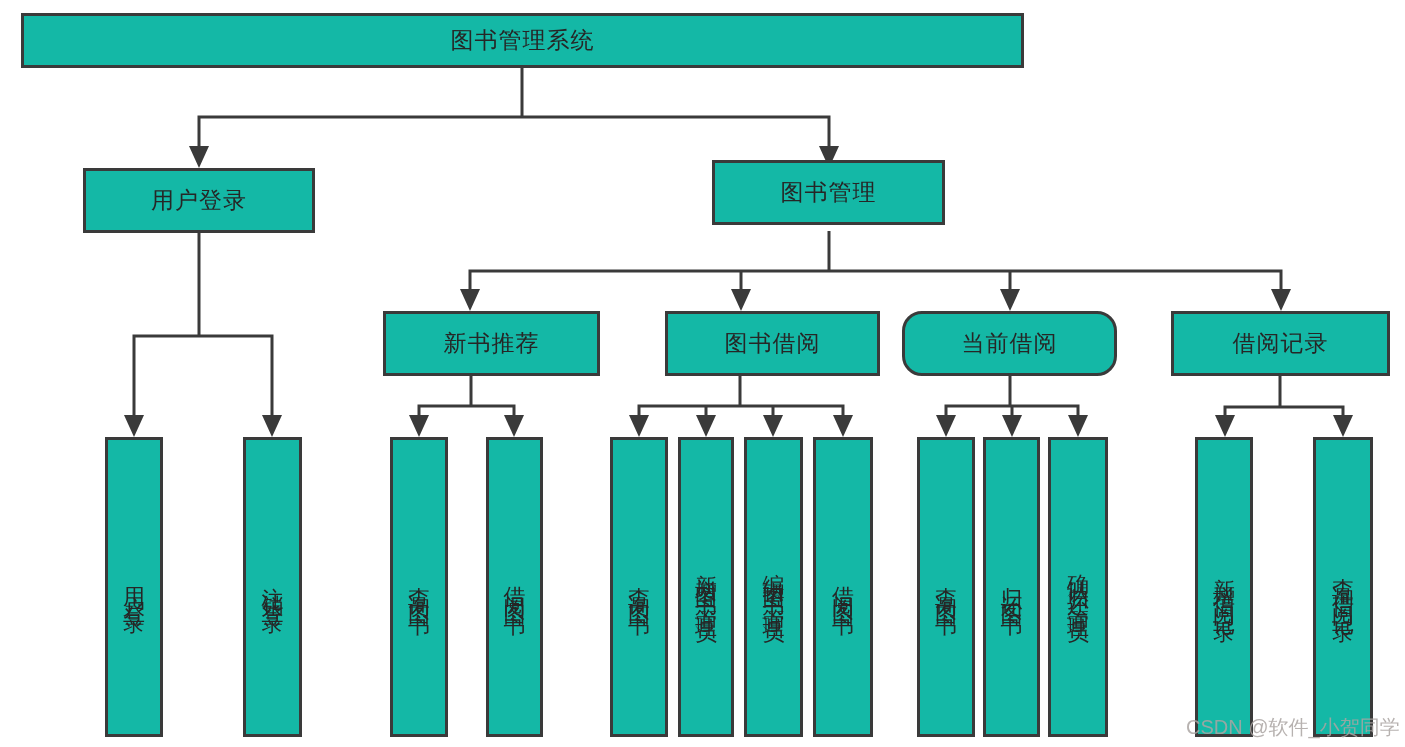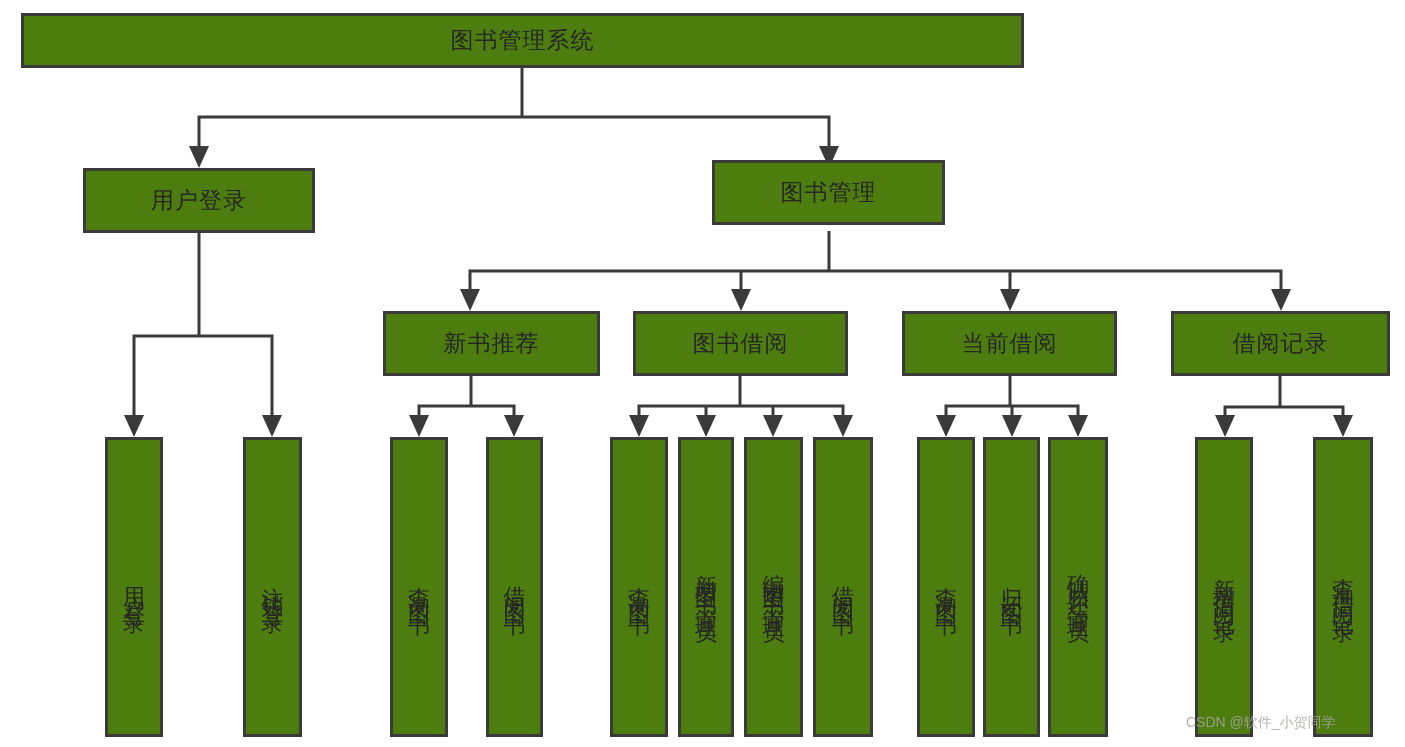--- a/index.html
+++ b/index.html
@@ -21,42 +21,42 @@
     stroke: #3a3a3a;
     stroke-width: 3;
     fill: none;
   }
   .connectors polygon {
     fill: #3a3a3a;
     stroke: none;
   }
   .node {
     position: absolute;
-    background: #4d7c0f;
+    background: #14b8a6;
     border: 3px solid #3a3a3a;
     display: flex;
     align-items: center;
     justify-content: center;
     color: #262626;
   }
   .h-node { font-size: 23px; letter-spacing: 1px; white-space: nowrap; }
   .v-node span {
     writing-mode: vertical-rl;
     text-orientation: mixed;
     font-size: 22px;
     line-height: 1;
     letter-spacing: 9px;
     white-space: nowrap;
   }
   .v-node.long span { letter-spacing: 7px; }
   .watermark {
     position: absolute;
     left: 1186px;
     top: 714px;
-    font-size: 14px;
+    font-size: 20px;
     color: rgba(170, 165, 162, 0.85);
     white-space: nowrap;
     text-align: right;
   }
 </style>
 </head>
 <body>
 
 <div class="canvas">
 
@@ -103,24 +103,24 @@
   <div class="node h-node" style="left:83px; top:168px; width:232px; height:65px;">
     <span>用户登录</span>
   </div>
   <div class="node h-node" style="left:712px; top:160px; width:233px; height:65px;">
     <span>图书管理</span>
   </div>
 
   <div class="node h-node" style="left:383px; top:311px; width:217px; height:65px;">
     <span>新书推荐</span>
   </div>
-  <div class="node h-node" style="left:633px; top:311px; width:215px; height:65px;">
+  <div class="node h-node" style="left:665px; top:311px; width:215px; height:65px;">
     <span>图书借阅</span>
   </div>
-  <div class="node h-node" style="left:902px; top:311px; width:215px; height:65px;">
+  <div class="node h-node" style="left:902px; top:311px; width:215px; height:65px;border-radius:20px;">
     <span>当前借阅</span>
   </div>
   <div class="node h-node" style="left:1171px; top:311px; width:219px; height:65px;">
     <span>借阅记录</span>
   </div>
 
   <div class="node v-node" style="left:105px; top:437px; width:58px; height:300px;">
     <span>用户登录</span>
   </div>
   <div class="node v-node" style="left:243px; top:437px; width:59px; height:300px;">

